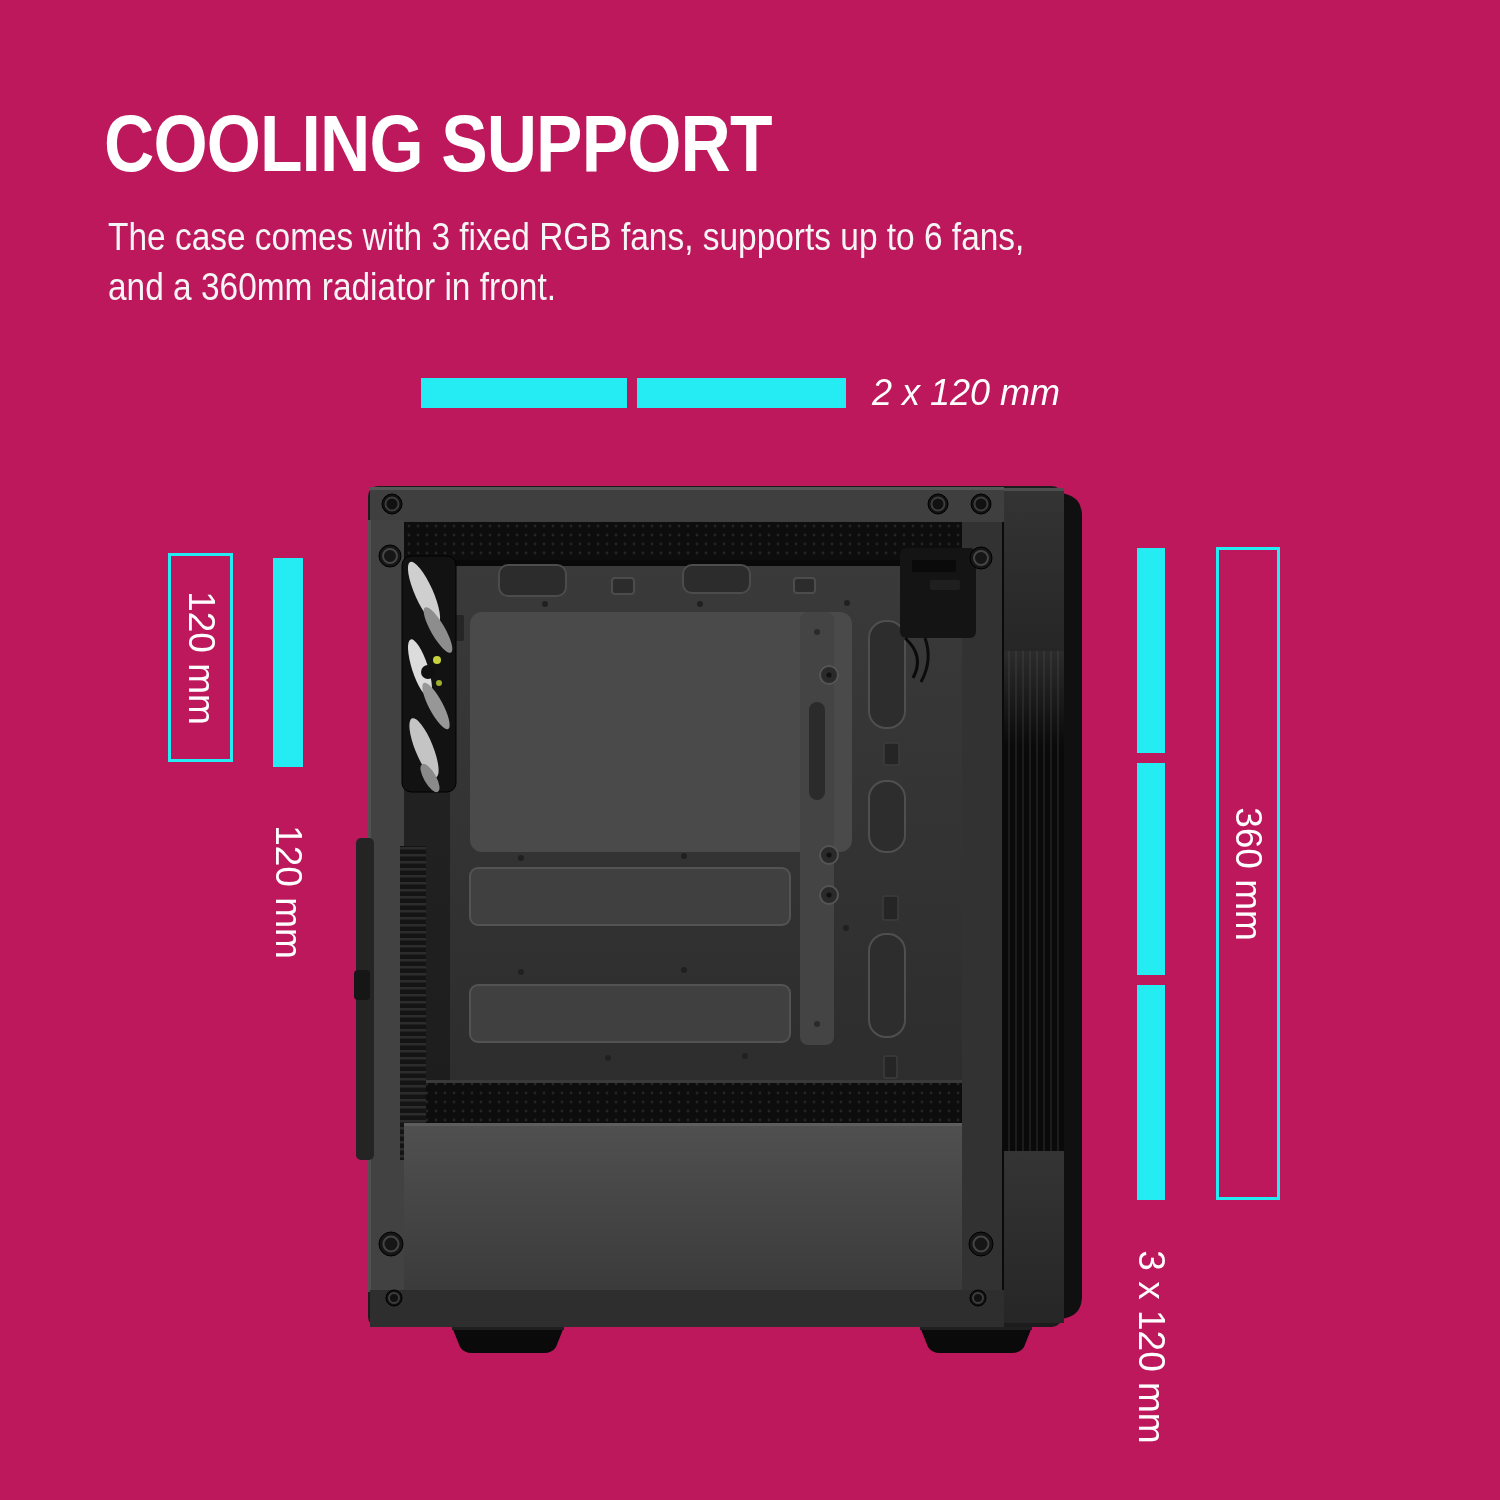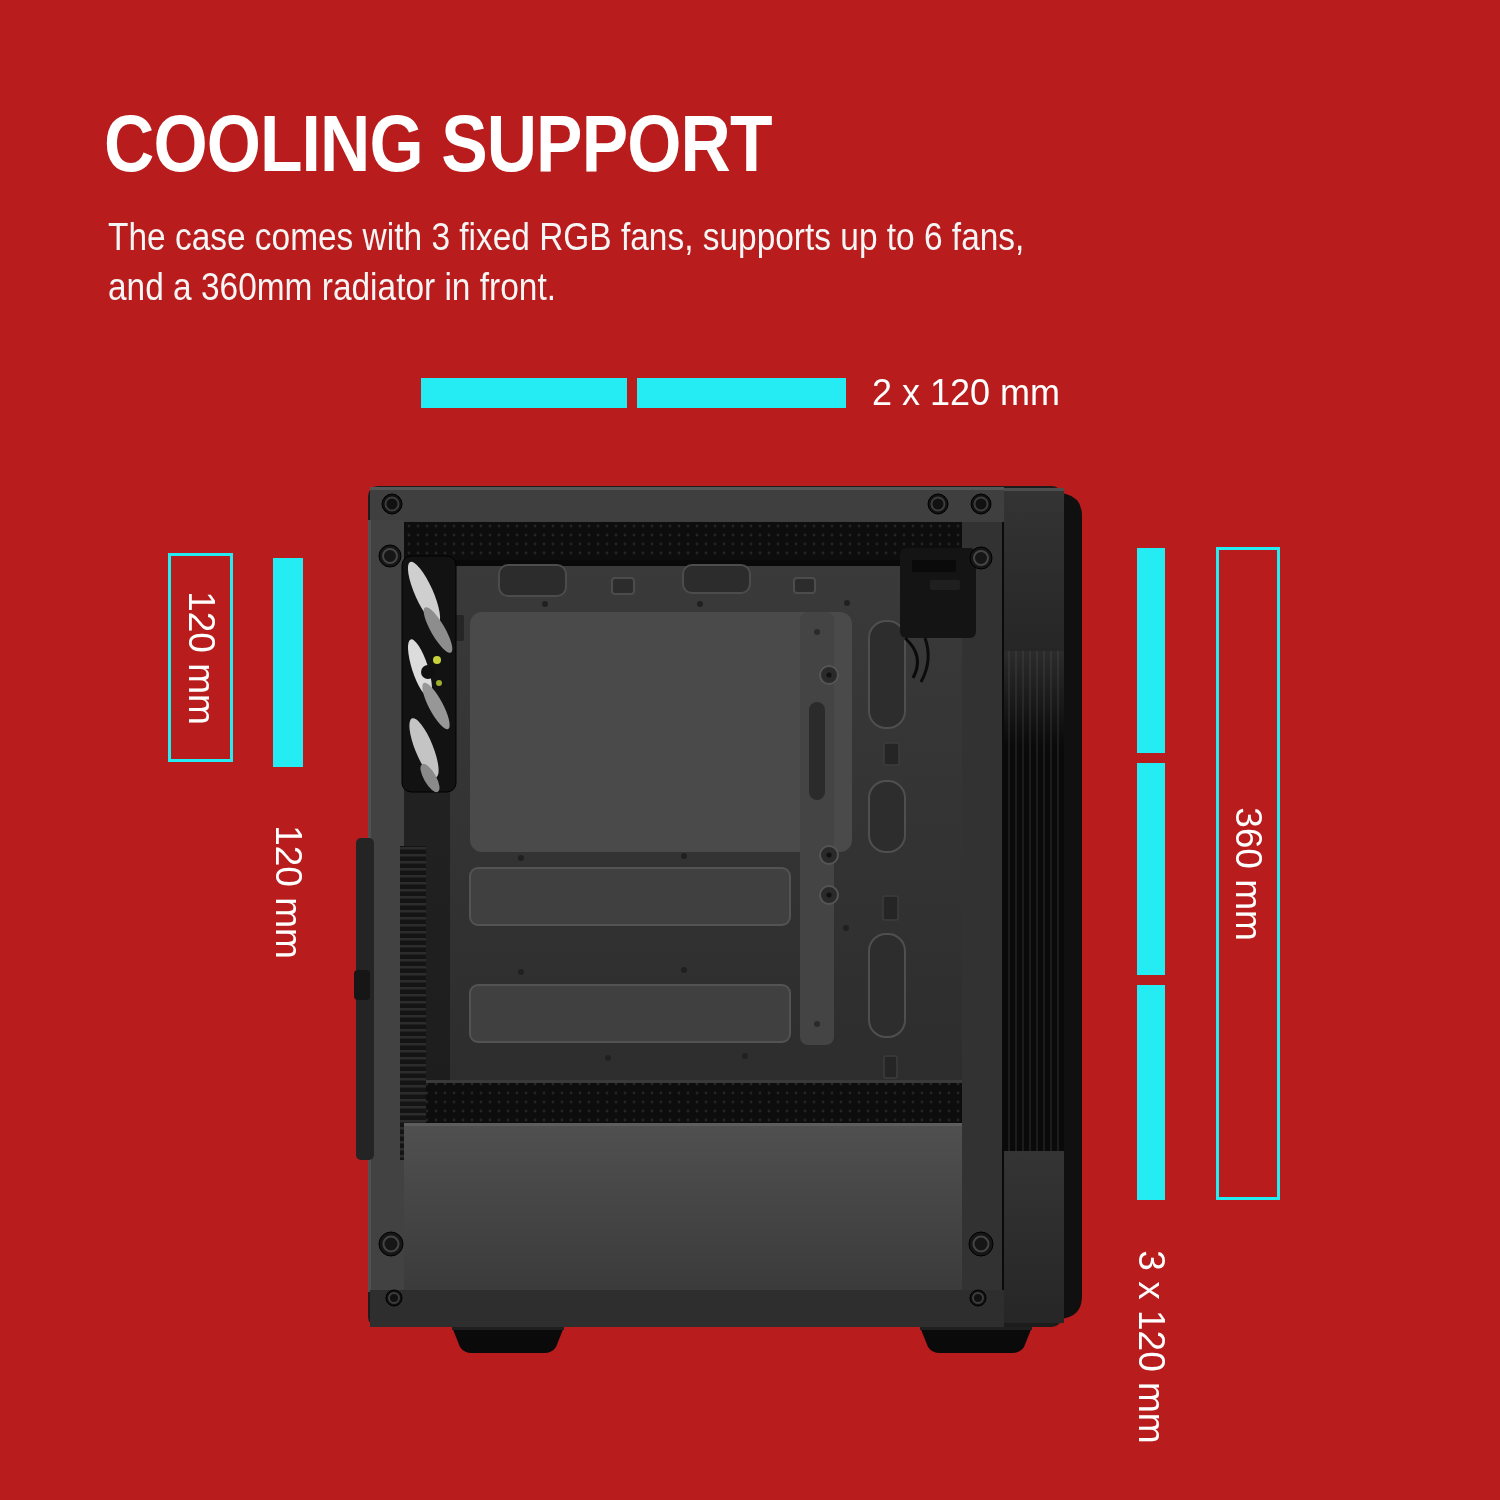--- a/index.html
+++ b/index.html
@@ -1,17 +1,17 @@
 <!DOCTYPE html>
 <html><head>
 <meta charset="utf-8">
 <style>
   html,body{margin:0;padding:0;background:#000;}
   .stage{
-    position:relative;width:1500px;height:1500px;background:#b91c1c;
+    position:relative;width:1500px;height:1500px;background:#be185d;
     font-family:"Liberation Sans", sans-serif;color:#ffffff;overflow:hidden;
   }
   .title{
     position:absolute;left:104px;top:98px;margin:0;
     font-size:80px;font-weight:bold;letter-spacing:-1px;color:#ffffff;
     transform:scaleX(0.87);transform-origin:left top;white-space:nowrap;
   }
   .desc{
     position:absolute;left:108px;top:212px;
     font-size:38px;line-height:50px;color:#f5f5f5;
@@ -236,21 +236,21 @@
   </svg>
 
   <h1 class="title">COOLING SUPPORT</h1>
   <div class="desc">
     <div>The case comes with 3 fixed RGB fans, supports up to 6 fans,</div>
     <div>and a 360mm radiator in front.</div>
   </div>
 
   <div class="cyanbar" style="left:421px;top:378px;width:206px;height:30px;"></div>
   <div class="cyanbar" style="left:637px;top:378px;width:209px;height:30px;"></div>
-  <div class="hlabel" style="left:872px;top:378px;height:30px;">2 x 120 mm</div>
+  <div class="hlabel" style="left:872px;top:378px;height:30px;font-style:italic;">2 x 120 mm</div>
 
   <div class="outline-box" style="left:168px;top:553px;width:65px;height:209px;">
     <span class="vtext">120 mm</span>
   </div>
   <div class="cyanbar" style="left:273px;top:558px;width:30px;height:209px;"></div>
   <div class="vwrap" style="left:238px;top:822px;width:100px;height:140px;">
     <span class="vtext">120 mm</span>
   </div>
 
   <div class="cyanbar" style="left:1137px;top:548px;width:28px;height:205px;"></div>

